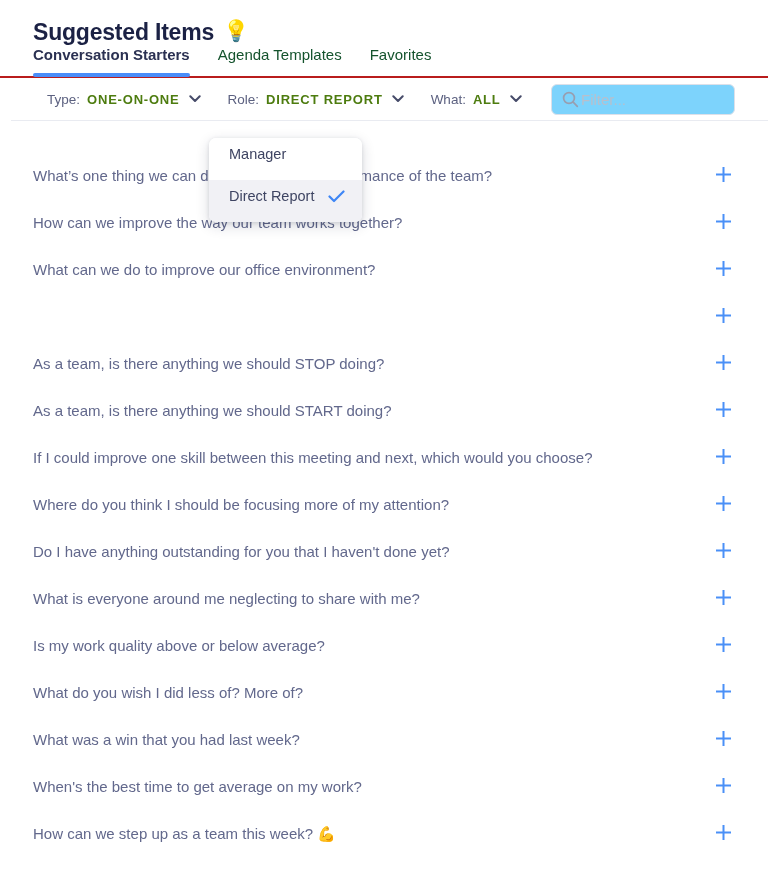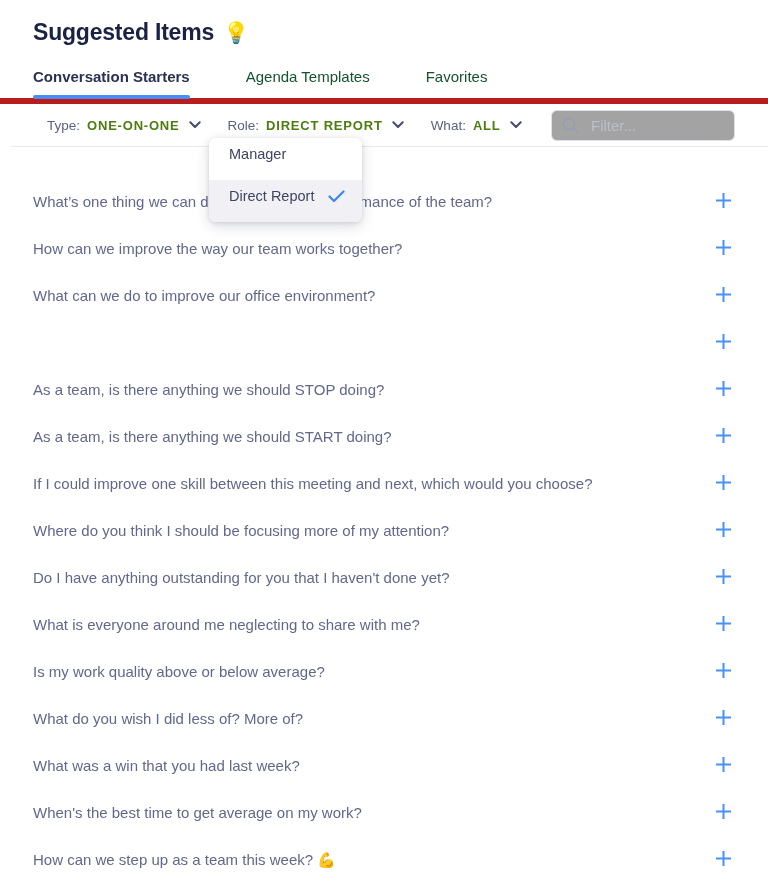--- a/index.html
+++ b/index.html
@@ -2,39 +2,39 @@
 <html style="--accent: #4a8df8;"><head>
 <meta charset="utf-8">
 <style>
   * { box-sizing: border-box; }
   html, body { margin: 0; padding: 0; background: #fff; }
   body { font-family: "Liberation Sans", sans-serif; }
   .app { position: relative; width: 768px; height: 884px; background: #fff; overflow: hidden; }
 
   
   .header { padding: 19px 33px 0 33px; }
-  .title-row { display: flex; align-items: center; gap: 9px; }
+  .title-row { display: flex; align-items: flex-start; gap: 9px; }
   .page-title { font-size: 23px; font-weight: 700; color: #1b2144; letter-spacing: -0.2px; }
   .title-emoji { font-size: 21px; }
 
   
-  .tabs { display: flex; gap: 56px; padding: 0 33px; margin-top: 22px; border-bottom: 6px solid #b91c1c; }
+  .tabs { display: flex; gap: 28px; padding: 0 33px; margin-top: 0; border-bottom: 2px solid #b91c1c; }
   .tab { position: relative; padding-bottom: 13px; font-size: 15px; color: #14532d; cursor: pointer; white-space: nowrap; }
   .tab.active { color: #2b3152; font-weight: 700; }
   .tab.active::after { content: ""; position: absolute; left: 0; right: 0; bottom: -1px; height: 4px; background: var(--accent, #4a8df8); border-radius: 2px; }
 
   
   .filterbar { position: relative; display: flex; align-items: center; height: 43px; padding: 0 33px 0 36px; border-bottom: 1px solid #e9ebf1; margin-left: 11px; }
   .fgroups { display: flex; align-items: center; }
   .fgroup { display: flex; align-items: center; margin-right: 27px; cursor: pointer; }
   .f-label { font-size: 13.5px; color: #5c6180; margin-right: 7px; }
   .f-value { font-size: 13px; font-weight: 700; color: #4d7c0f; letter-spacing: 0.8px; margin-right: 9px; }
   .chev { display: inline-flex; align-items: center; }
 
-  .search { margin-left: auto; display: flex; align-items: center; gap: 10px; width: 184px; height: 31px; border: 1px solid #dce0e9; border-radius: 6px; padding: 0 10px; background: #a3a3a3; }
+  .search { margin-left: auto; display: flex; align-items: center; width: 184px; height: 31px; border: 1px solid #dce0e9; border-radius: 6px; padding: 0 10px; background: #7dd3fc; }
   .search input { border: none; outline: none; width: 100%; font-size: 15px; color: #40466a; font-family: "Liberation Sans", sans-serif; background: transparent; }
   .search input::placeholder { color: #b9bfcb; }
 
   
   .menu { position: absolute; left: 209px; top: 138px; width: 153px; background: #fff; border-radius: 7px; box-shadow: 0 1px 4px rgba(25,30,60,0.12), 0 4px 14px rgba(25,30,60,0.16); z-index: 10; overflow: hidden; }
   .menu-item { display: flex; align-items: center; height: 42px; padding: 0 17px 10px 20px; font-size: 14.5px; color: #3e4462; cursor: pointer; background: #fff; }
   .menu-item.selected { background: #f1f1f5; }
   .menu-item .check { margin-left: auto; display: inline-flex; }
 
   

